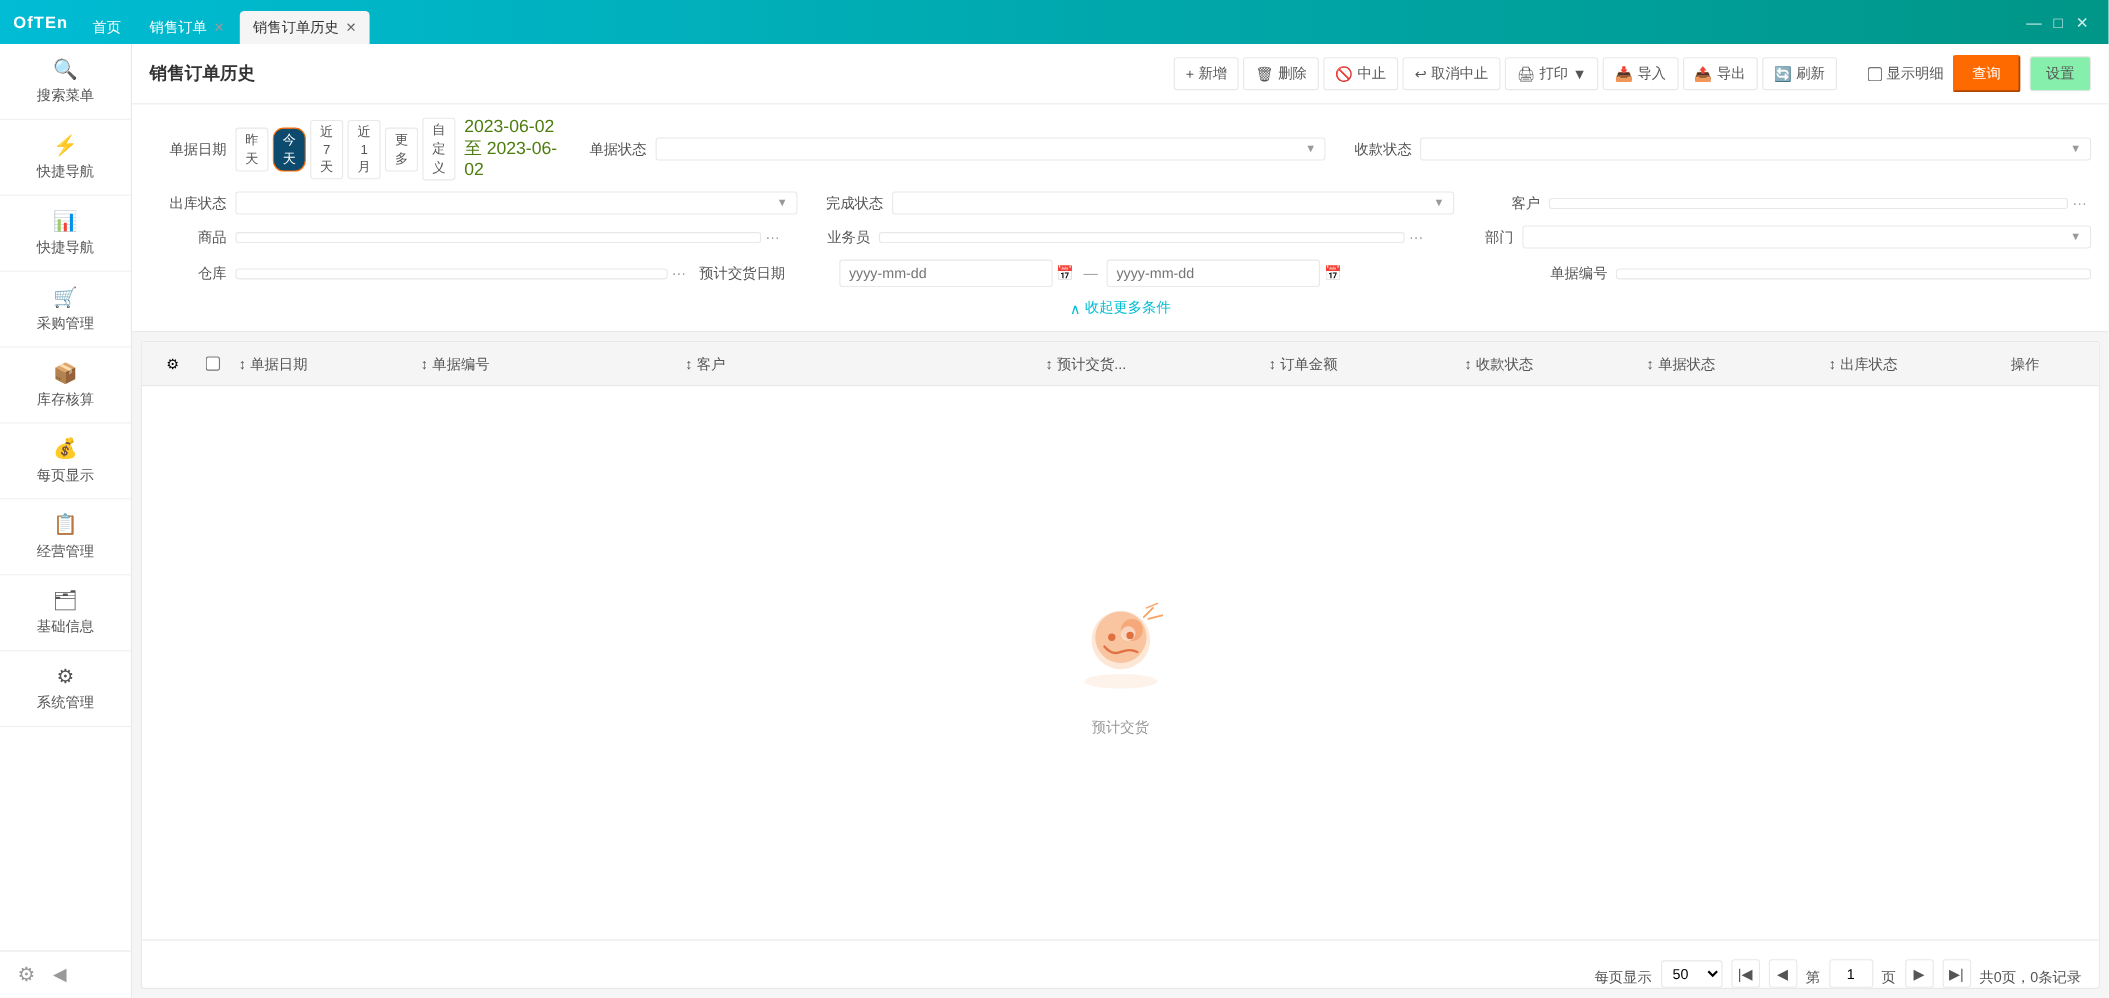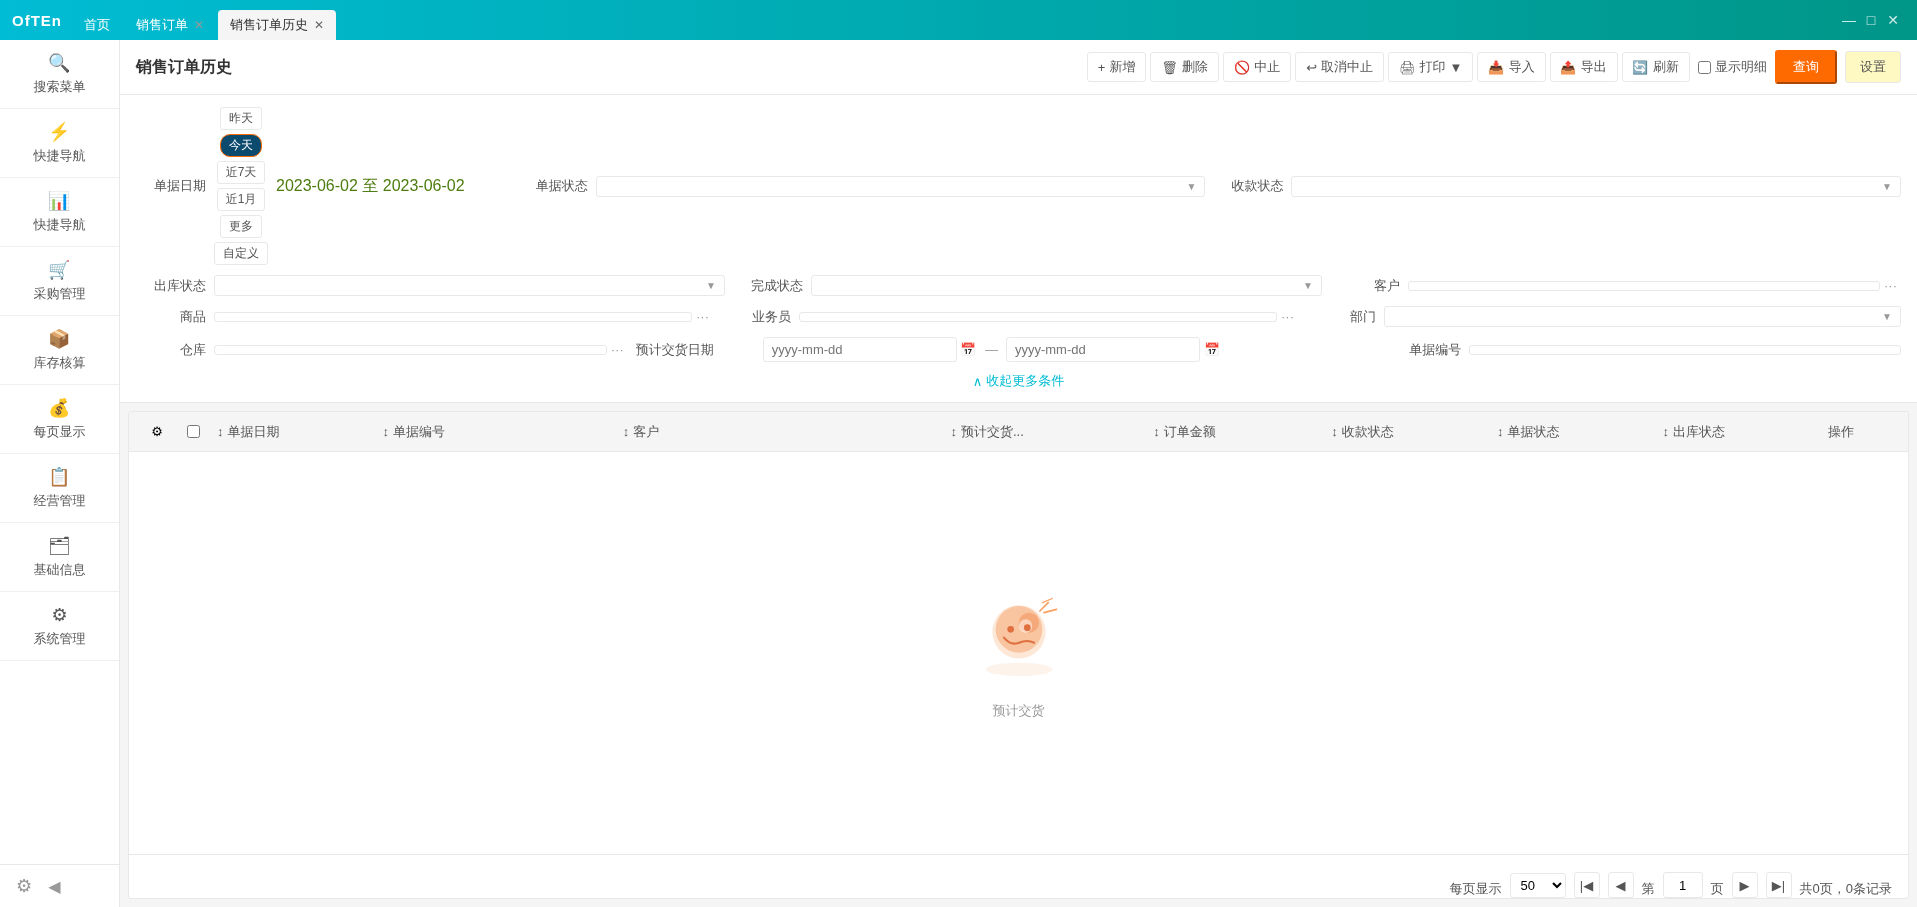--- a/index.html
+++ b/index.html
@@ -123,21 +123,21 @@
     .btn-query {
       background: #ff6a00;
       color: #fff;
       border-color: #ff6a00;
       padding: 6px 16px;
       border-radius: 3px;
       cursor: pointer;
       font-size: 13px;
     }
     .btn-settings {
-      background: #fef9c3;
+      background: #86efac;
       color: #555;
       border: 1px solid #e8e8e8;
       padding: 6px 14px;
       border-radius: 3px;
       cursor: pointer;
       font-size: 13px;
     }
 
     
     .filter-area {
@@ -162,21 +162,20 @@
       display: flex;
       align-items: center;
       gap: 4px;
       flex: 1;
       min-width: 0;
     }
     .date-quick-btns {
       display: flex;
       align-items: center;
       gap: 4px;
-      flex-direction: column;
     }
     .date-btn {
       padding: 2px 8px;
       border: 1px solid #e8e8e8;
       border-radius: 3px;
       cursor: pointer;
       color: #555;
       font-size: 12px;
       background: #fff;
     }
@@ -453,21 +452,21 @@
           </button>
           <button class="toolbar-btn">
             <span class="btn-icon">📤</span>
             <span>导出</span>
           </button>
           <button class="toolbar-btn">
             <span class="btn-icon">🔄</span>
             <span>刷新</span>
           </button>
         </div>
-      <label style="display:flex; align-items:center; gap:4px; font-size:12px; color:#555; margin-left:0;">
+      <label style="display:flex; align-items:center; gap:4px; font-size:12px; color:#555; margin-left:20px;">
         <input type="checkbox" style=""> 
           <span>显示明细</span>
       </label>
       <button class="btn-query">查询</button>
       <button class="btn-settings">设置</button>
     </div>
 
     <div class="filter-area">
 
       <div class="filter-row">

